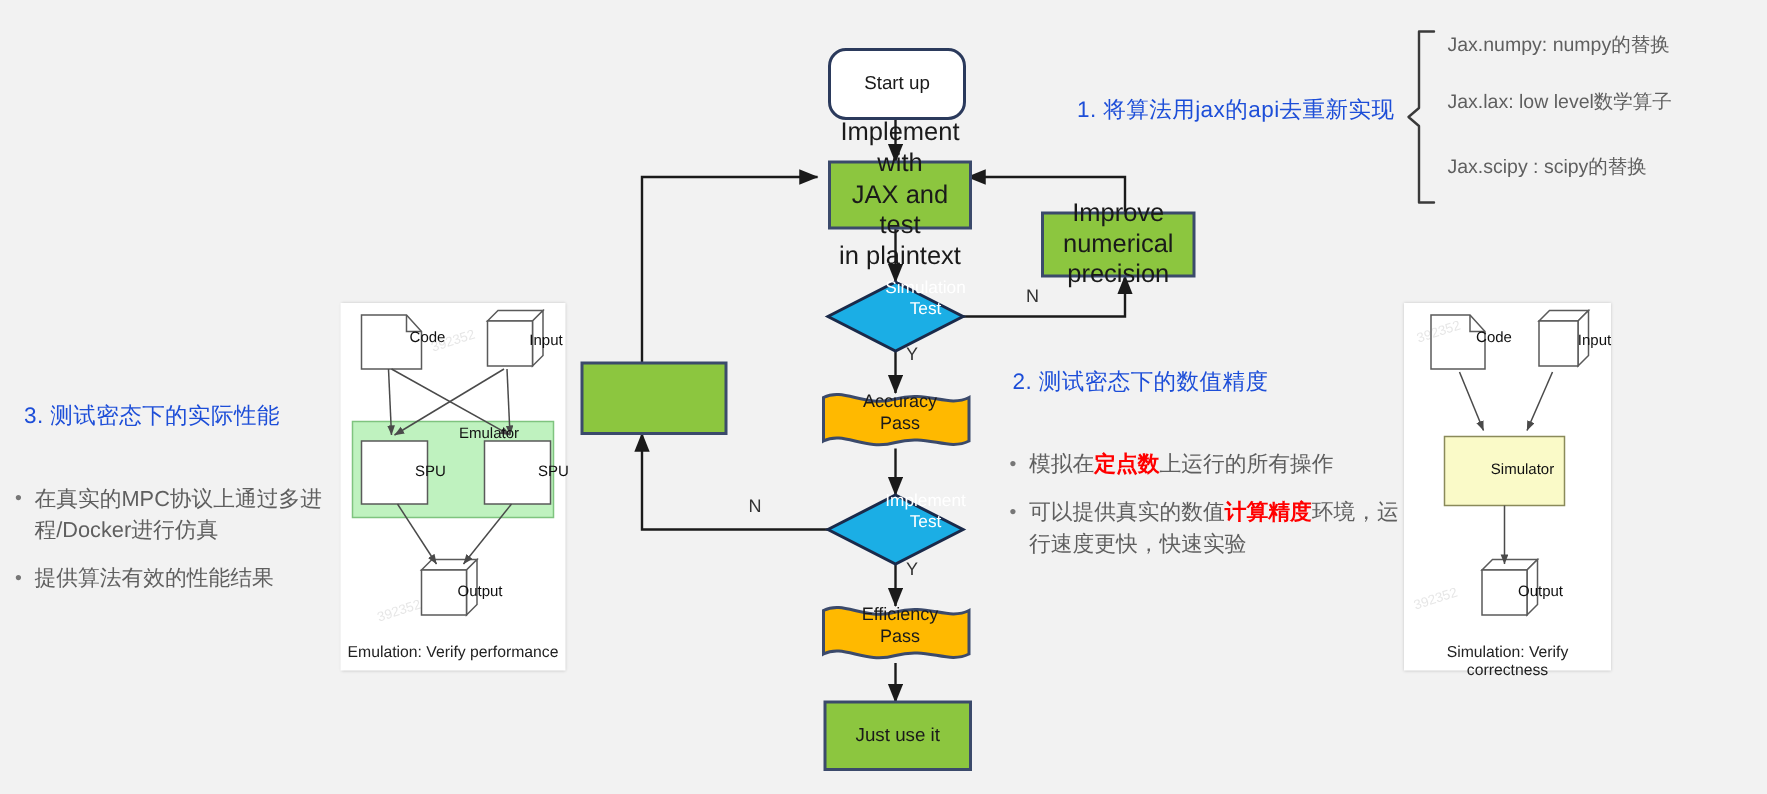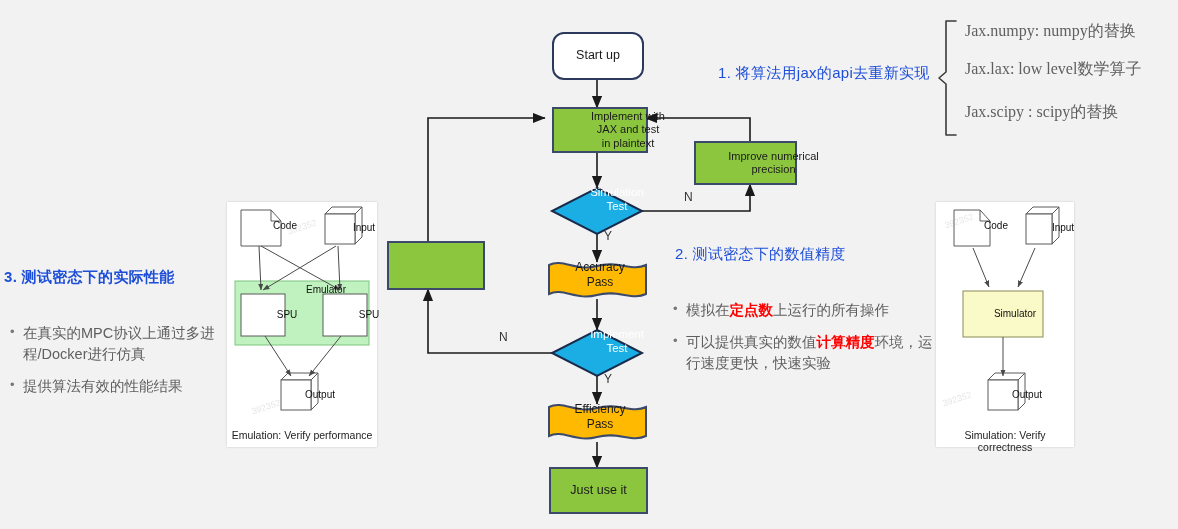--- a/index.html
+++ b/index.html
@@ -16,21 +16,21 @@
   
   .node-text{
     position:absolute;left:0;top:0;width:100%;height:100%;
     display:flex;flex-direction:column;align-items:center;justify-content:center;
     text-align:center;line-height:1.22;pointer-events:none;
   }
   .node-text span{display:block;}
 
   .n-start{font-size:12.5px;color:#1a1a1a;}
   .n-green{font-size:12.5px;color:#1a1a1a;}
-  .n-green-sm{font-size:11px;color:#1a1a1a;padding-left:28px;}
+  .n-green-sm{font-size:17px;color:#1a1a1a;}
   .n-diamond{font-size:11.5px;color:#ffffff;}
   .n-band{font-size:12px;color:#1a1a1a;}
 
   .edge-label{
     position:absolute;font-size:12px;color:#333;
   }
 
   
   .ann-head{
     position:absolute;font-size:15px;color:#1d4ed8;letter-spacing:.3px;white-space:nowrap;
@@ -40,21 +40,21 @@
     display:flex;align-items:flex-start;margin-bottom:11px;
     font-size:14.5px;color:#5f5f5f;line-height:1.45;
   }
   .ann-bullet .dot{
     width:13px;flex:0 0 13px;color:#777;font-size:13px;line-height:1.45;
   }
   .ann-bullet .btxt{flex:1 1 auto;}
   .hl{color:#FF0000;font-weight:bold;}
 
   .brace-item{
-    position:absolute;font-size:16px;color:#5f5f5f;white-space:nowrap;font-family:Liberation Serif, serif;
+    position:absolute;font-size:13px;color:#5f5f5f;white-space:nowrap;
   }
 
   
   .card{
     position:absolute;background:#ffffff;
     box-shadow:0 0 2px rgba(0,0,0,.18);
   }
   .card-caption{
     position:absolute;left:0;width:100%;text-align:center;
     font-size:10.5px;color:#222;
@@ -202,21 +202,21 @@
       </span>
     </div>
     <div class="ann-bullet">
       <span class="dot">•</span>
       <span class="btxt">
         <span>可以提供真实的数值</span><span class="hl">计算精度</span><span>环</span><span>境，运行速度更快，快速实验</span>
       </span>
     </div>
   </div>
 
-  <div class="ann-head" style="left:4px;top:268px;font-weight:bold;">3. 测试密态下的实际性能</div>
+  <div class="ann-head" style="left:16px;top:268px;">3. 测试密态下的实际性能</div>
   <div class="ann-bullets" style="left:10px;top:323px;width:205px;">
     <div class="ann-bullet">
       <span class="dot">•</span>
       <span class="btxt">
         <span>在真实的MPC协议上通过</span><span>多进程/Docker进行仿真</span>
       </span>
     </div>
     <div class="ann-bullet">
       <span class="dot">•</span>
       <span class="btxt">提供算法有效的性能结果</span>

